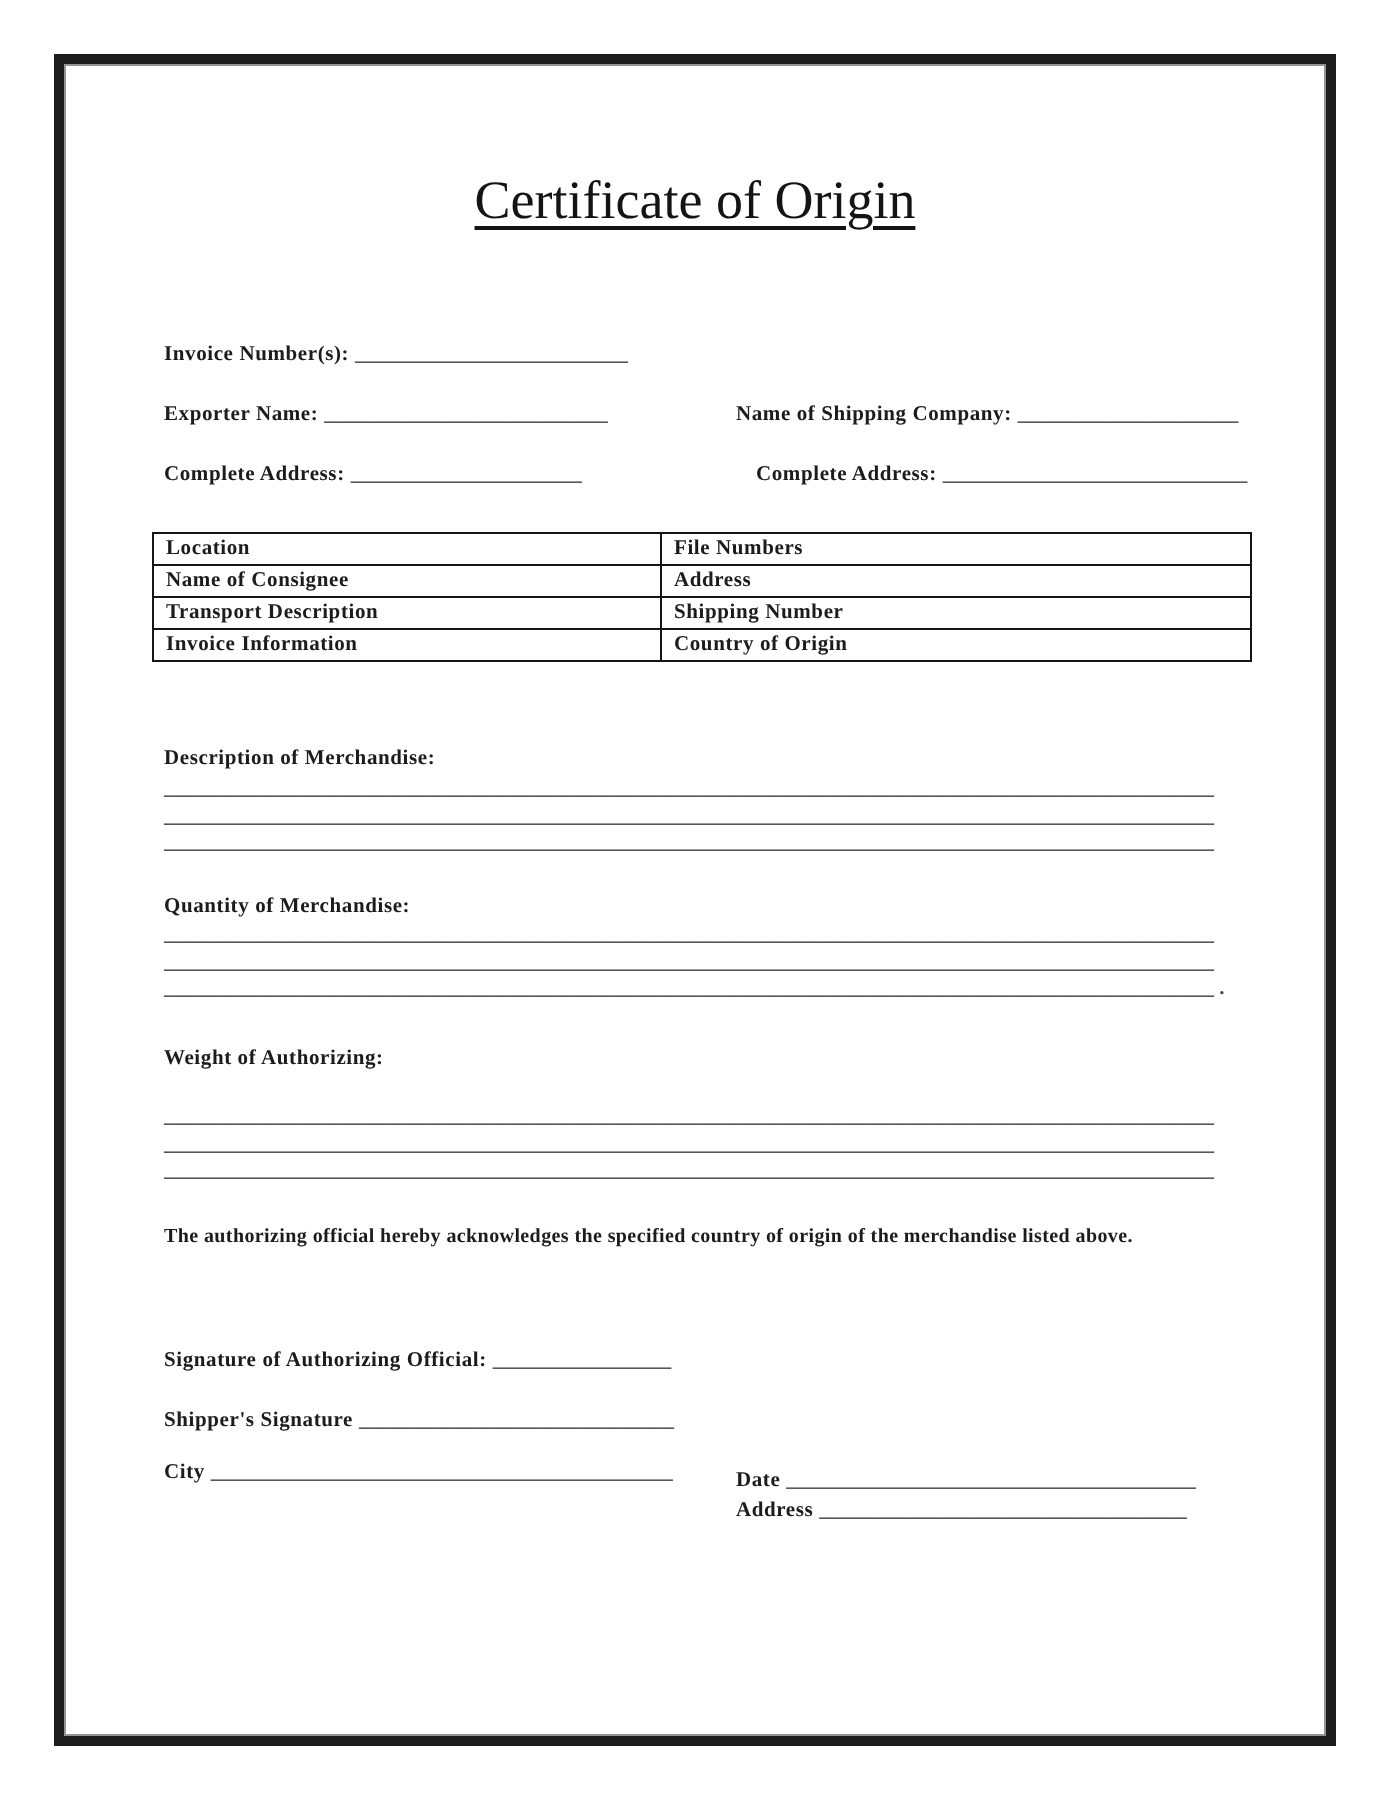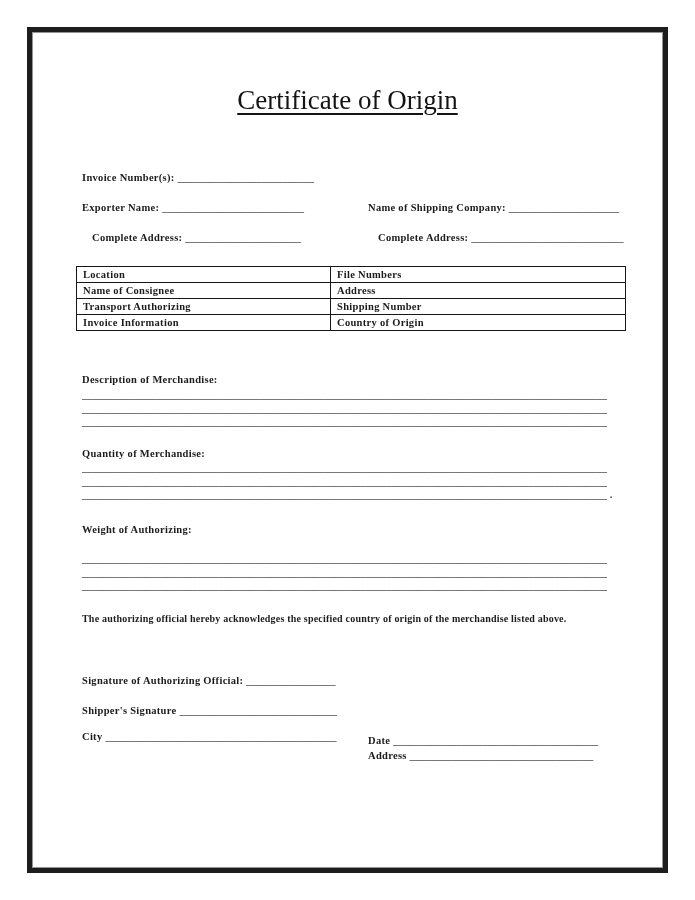--- a/index.html
+++ b/index.html
@@ -63,21 +63,21 @@
   <div class="field" style="left:82px; top:202px;">
     <span>Exporter Name:</span>
     <span class="blank">___________________________</span>
   </div>
 
   <div class="field" style="left:368px; top:202px;">
     <span>Name of Shipping Company:</span>
     <span class="blank">_____________________</span>
   </div>
 
-  <div class="field" style="left:82px; top:232px;margin-left:10px;">
+  <div class="field" style="left:82px; top:232px;">
     <span>Complete Address:</span>
     <span class="blank">______________________</span>
   </div>
 
   <div class="field" style="left:368px; top:232px;margin-left:10px;">
     <span>Complete Address:</span>
     <span class="blank">_____________________________</span>
   </div>
 
   <table class="info-table">
@@ -88,21 +88,21 @@
     <tbody>
         <tr>
       <td>Location</td>
       <td>File Numbers</td>
     </tr>
     <tr>
       <td>Name of Consignee</td>
       <td>Address</td>
     </tr>
     <tr>
-      <td>Transport Authorizing</td>
+      <td>Transport Description</td>
       <td>Shipping Number</td>
     </tr>
     <tr>
       <td>Invoice Information</td>
       <td>Country of Origin</td>
     </tr>
   </tbody>
     </table>
 
   <div class="sec-label" style="top:374px;">Description of Merchandise:</div>

